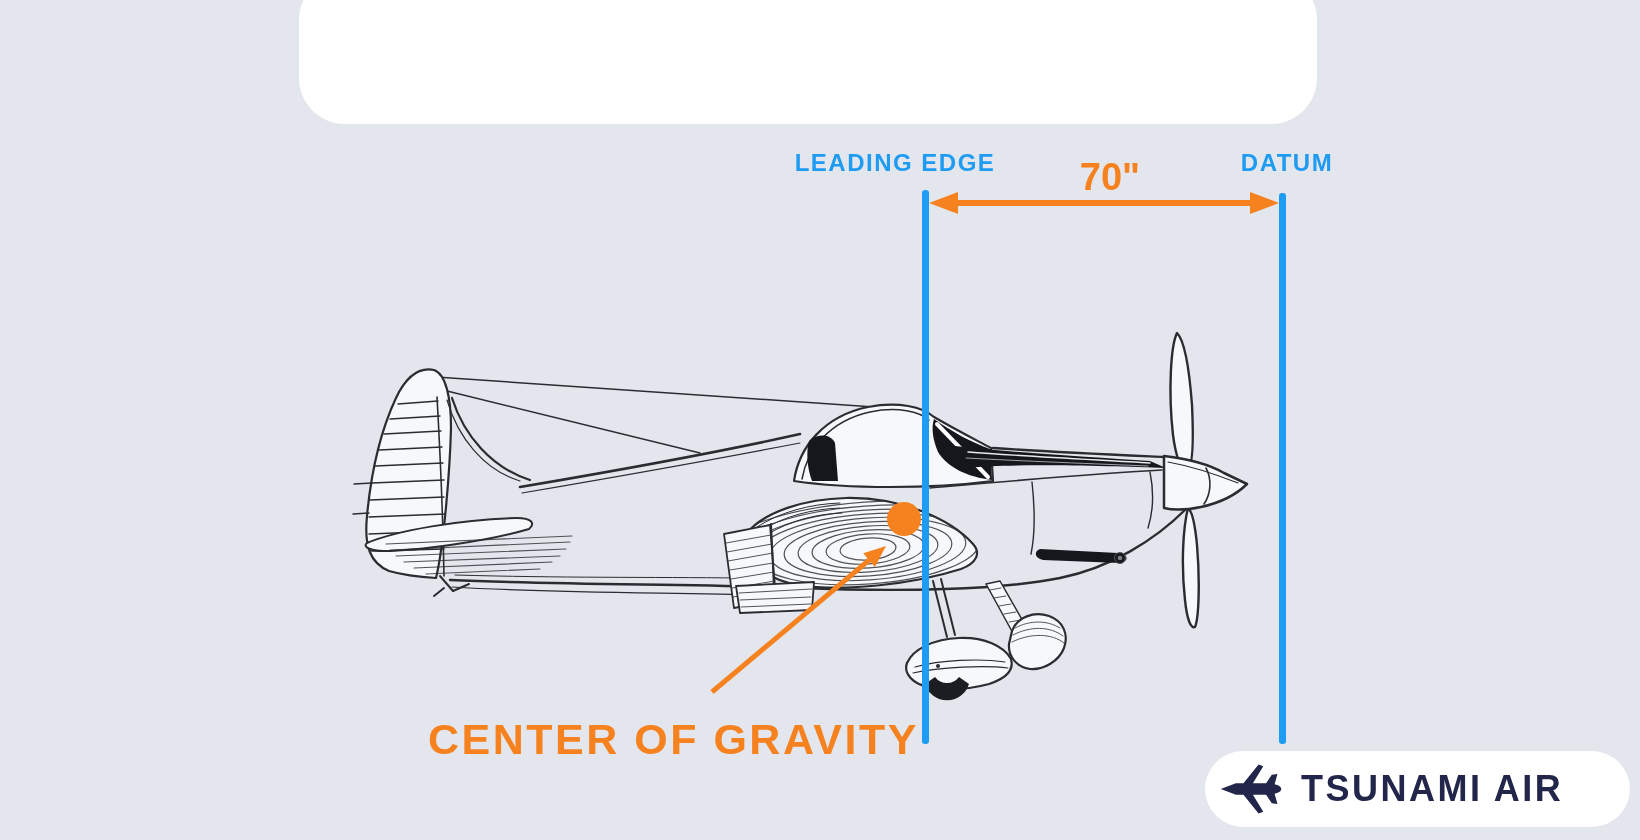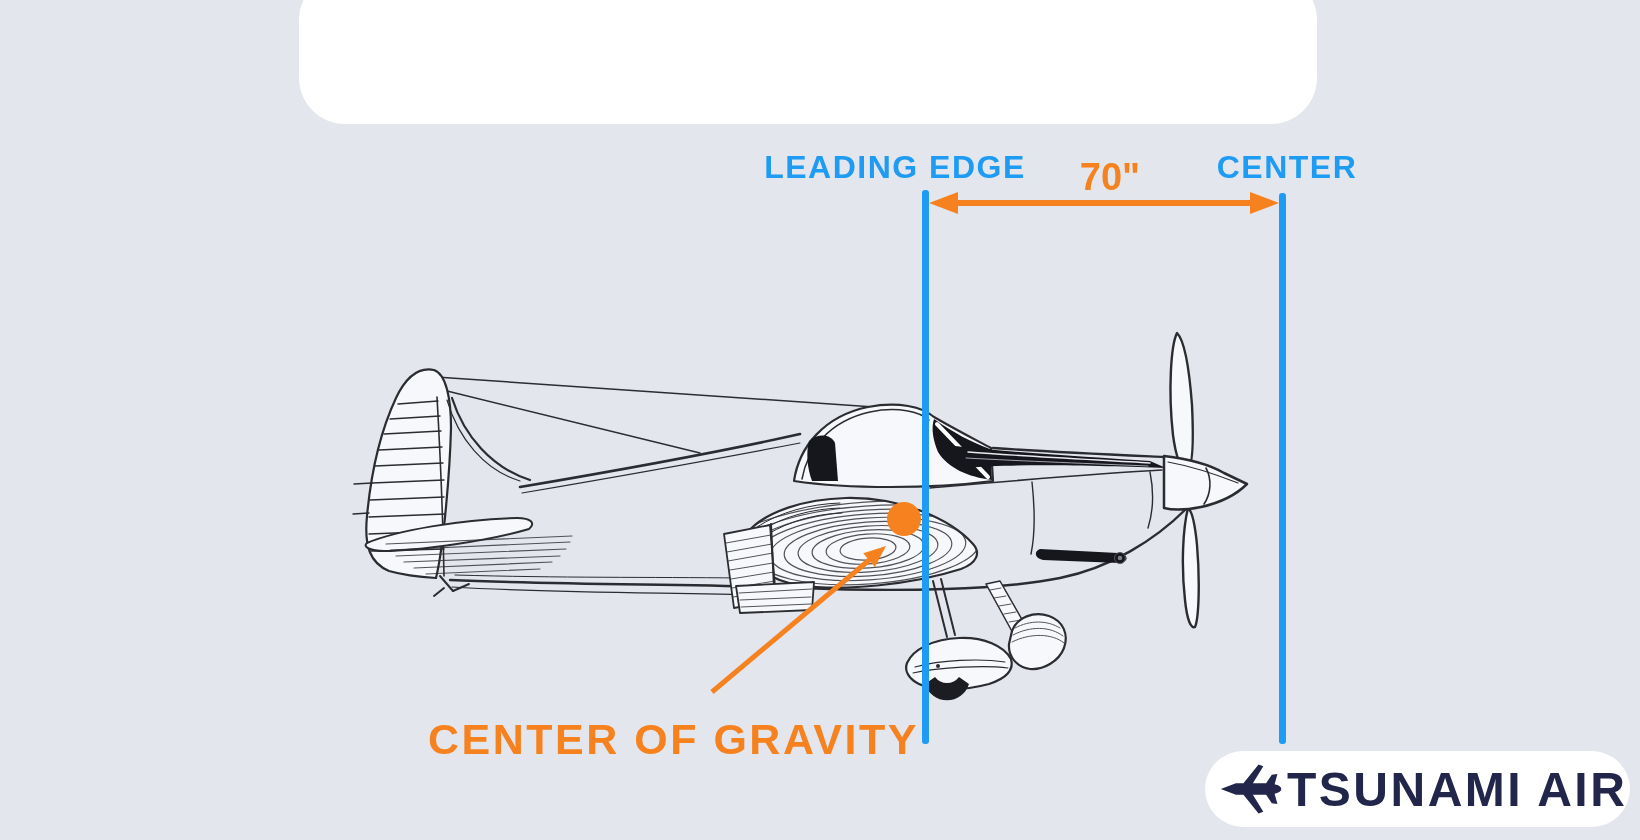--- a/index.html
+++ b/index.html
@@ -14,21 +14,21 @@
     background:#FFFFFF;border-radius:46px;
     display:flex;flex-direction:column;justify-content:flex-end;
     align-items:center;padding-bottom:14px;box-sizing:border-box;
   }
   .title-line{
     color:#22264A;font-size:44px;font-weight:bold;line-height:52px;
     letter-spacing:.5px;text-align:center;white-space:nowrap;
   }
   
   .lbl{position:absolute;line-height:1;white-space:nowrap;text-align:center;}
-  .lbl.blue{color:#1E9BF2;font-weight:bold;font-size:32px;letter-spacing:1.5px;}
+  .lbl.blue{color:#1E9BF2;font-weight:bold;font-size:24px;letter-spacing:1.5px;}
   .lbl-leading{left:745px;top:151px;width:300px;}
   .lbl-datum{left:1215px;top:151px;width:144px;}
   .lbl-dist{left:1060px;top:158px;width:100px;color:#F6821F;font-weight:bold;font-size:38px;}
   .lbl-cg{left:428px;top:718px;width:420px;color:#F6821F;font-weight:bold;
           font-size:43px;letter-spacing:2.5px;text-align:left;}
   
   .vline{position:absolute;width:7px;background:#1E9BF2;border-radius:3px;}
   .vline-le{left:922px;top:190px;height:554px;}
   .vline-datum{left:1279px;top:193px;height:551px;}
   
@@ -38,22 +38,22 @@
   .dim-arrow{position:absolute;left:926px;top:189px;}
   .cg-pointer{position:absolute;left:690px;top:530px;}
   .plane-art{position:absolute;left:0;top:0;}
   
   .logo-pill{
     position:absolute;left:1205px;top:751px;width:425px;height:76px;
     background:#FFFFFF;border-radius:38px;display:flex;align-items:center;
     padding-left:12px;box-sizing:border-box;
   }
   .brand-name{
-    color:#22264A;font-size:48px;font-weight:bold;letter-spacing:2.5px;
-    white-space:nowrap;margin-left:2px;
+    color:#22264A;font-size:36px;font-weight:bold;letter-spacing:2.5px;
+    white-space:nowrap;margin-left:16px;
   }
 </style>
 </head>
 <body>
 
 <div class="stage">
 
   <svg class="plane-art" width="1640" height="840" viewBox="0 0 1640 840" fill="none" stroke="#2B2C31" stroke-linecap="round" stroke-linejoin="round">
     <defs>
       <clipPath id="wingclip">
@@ -219,21 +219,21 @@
   <div class="vline vline-datum"></div>
 
   <svg class="dim-arrow" width="356" height="28" viewBox="0 0 356 28">
     <line x1="26" y1="14" x2="330" y2="14" stroke="#F6821F" stroke-width="6"></line>
     <polygon points="3,14 32,3 32,25" fill="#F6821F"></polygon>
     <polygon points="353,14 324,3 324,25" fill="#F6821F"></polygon>
   </svg>
 
   <div class="lbl blue lbl-leading">LEADING EDGE</div>
   <div class="lbl lbl-dist">70"</div>
-  <div class="lbl blue lbl-datum">CENTER</div>
+  <div class="lbl blue lbl-datum">DATUM</div>
 
   <svg class="cg-pointer" width="220" height="180" viewBox="0 0 220 180">
     <line x1="22" y1="162" x2="184" y2="26" stroke="#F6821F" stroke-width="5"></line>
     <polygon points="196,16 184.9,37 173.2,23.2" fill="#F6821F"></polygon>
   </svg>
   <div class="cg-dot"></div>
   <div class="lbl lbl-cg">CENTER OF GRAVITY</div>
 
   <div class="logo-pill">
     <svg width="68" height="68" viewBox="0 0 72 72">

